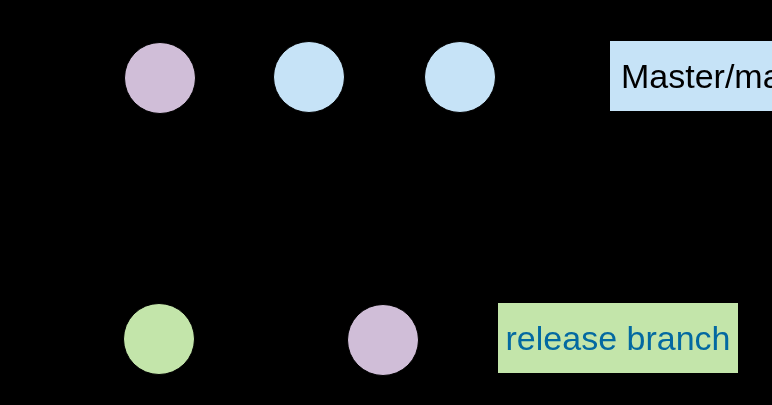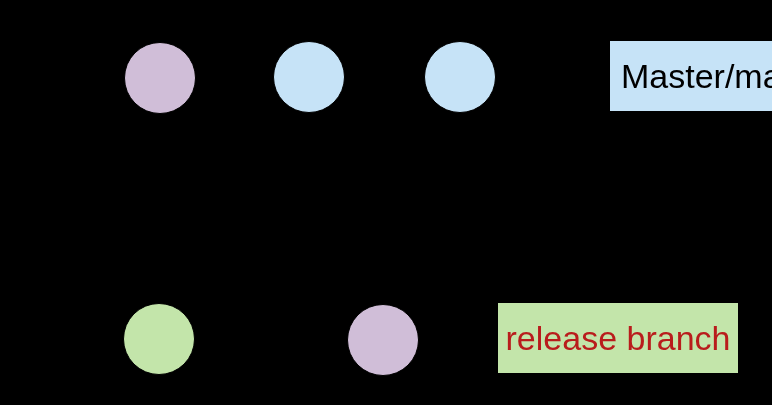--- a/index.html
+++ b/index.html
@@ -52,17 +52,17 @@
   <div class="commit" style="left: 273px; top: 41px; width: 72px; height: 72px; background: rgb(198, 227, 247);"></div>
   <div class="commit" style="left: 424px; top: 41px; width: 72px; height: 72px; background: rgb(198, 227, 247);"></div>
 
   <div class="commit" style="left: 123px; top: 303px; width: 72px; height: 72px; background: rgb(195, 229, 170);"></div>
   <div class="commit" style="left: 347px; top: 304px; width: 72px; height: 72px; background: rgb(208, 190, 216);"></div>
 
   <div class="branch-label master" style="background: rgb(198, 227, 247); color: rgb(0, 0, 0);">
     <span>Master/ma</span>
   </div>
 
-  <div class="branch-label release" style="background: rgb(195, 229, 170); color: #b91c1c; text-align: center;">
+  <div class="branch-label release" style="background: rgb(195, 229, 170); color: #0369a1; text-align: center;">
     <span>release branch</span>
   </div>
 
 </div>
 
 </body></html>

